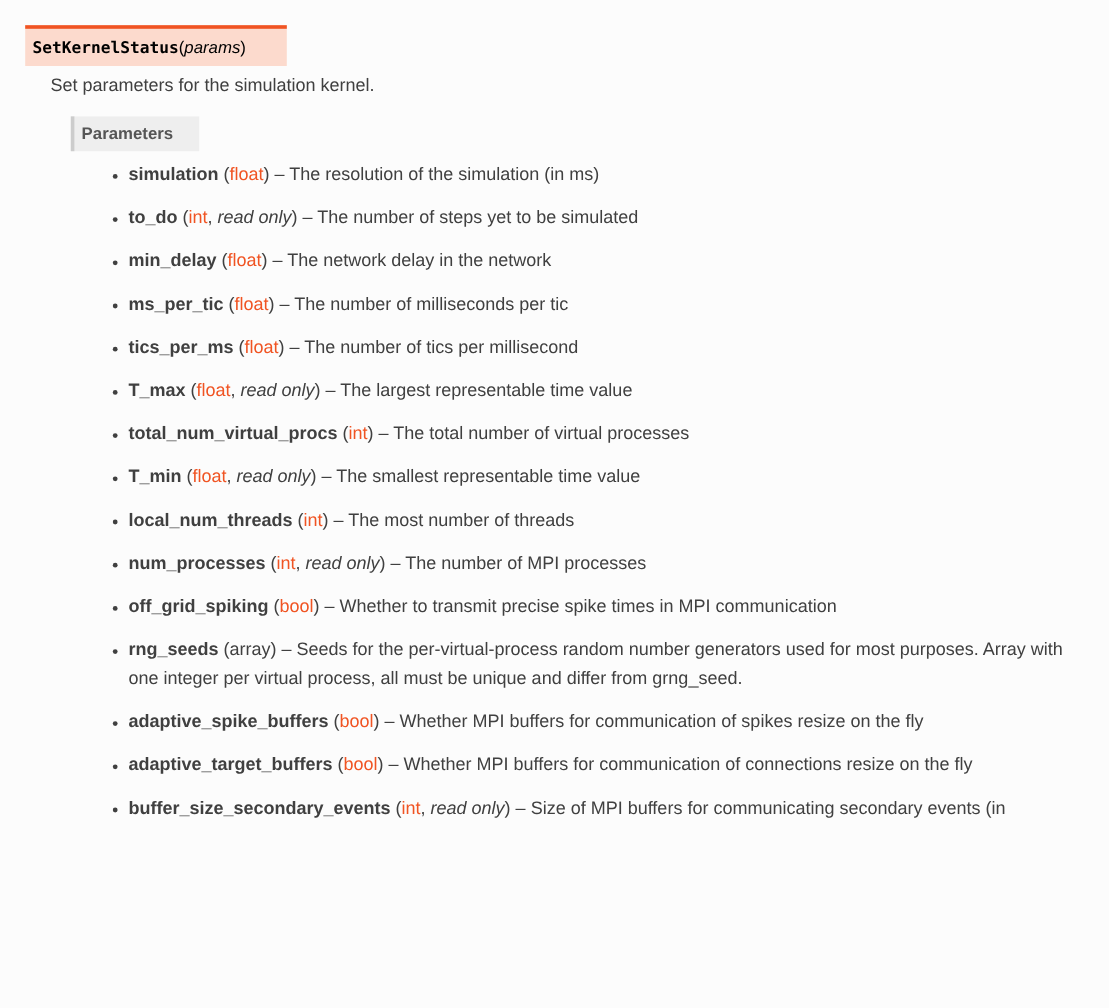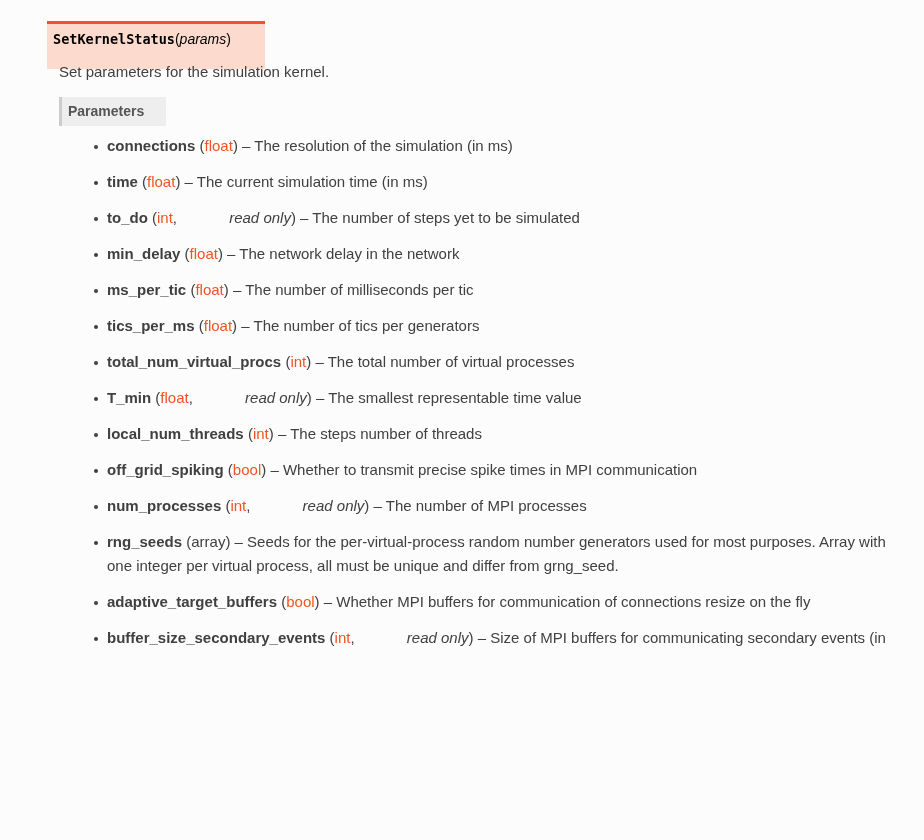--- a/index.html
+++ b/index.html
@@ -2,62 +2,63 @@
 <html><head>
 <meta charset="utf-8">
 <style>
   html, body { margin: 0; padding: 0; background: #fcfcfc; }
   body {
     width: 924px; height: 840px; overflow: hidden; position: relative;
     font-family: "Liberation Sans", "DejaVu Sans", sans-serif;
     color: #404040; font-size: 15px;
   }
   .sig {
-    position: absolute; left: 47px; top: 21px; width: 218px; height: 48px;
+    position: absolute; left: 21px; top: 21px; width: 218px; height: 34px;
     background: #fcdacd; border-top: 3px solid #f05423; box-sizing: border-box;
     padding: 7px 0 0 6px; font-size: 14px; color: #000;
   }
   .sig .name { font-family: "DejaVu Sans Mono", "Liberation Mono", monospace; font-weight: bold; font-size: 13.5px; }
   .sig .arg { font-style: italic; font-family: "Liberation Sans", sans-serif; }
-  .desc { position: absolute; left: 59px; top: 63px; font-size: 15px; }
+  .desc { position: absolute; left: 42px; top: 63px; font-size: 15px; }
   .ptitle {
     position: absolute; left: 59px; top: 97px; height: 29px; width: 107px;
     background: #eeeeee; border-left: 3px solid #cccccc; box-sizing: border-box;
     padding: 6px 0 0 6px; font-weight: bold; font-size: 14px; color: #555;
   }
   ul.params { position: absolute; left: 107px; top: 134px; margin: 0; padding: 0; width: 790px; list-style: none; }
   ul.params li { position: relative; line-height: 24px; margin-bottom: 12px; font-size: 15px; }
   ul.params li::before {
     content: ""; position: absolute; left: -13px; top: 11px; width: 4px; height: 4px;
     border-radius: 50%; background: #404040;
   }
   .pname { font-weight: bold; }
   .ptype { color: #f05423; }
   .ptype.plain { color: #404040; text-align: center; }
-  .ro { font-style: italic; margin-left: 48px; }
+  .ro { font-style: italic; }
 </style>
 </head>
 <body>
 
 <div class="sig">
   <span class="name">SetKernelStatus</span><span>(</span><span class="arg">params</span><span>)</span>
 </div>
 
 <div class="desc">Set parameters for the simulation kernel.</div>
 
 <div class="ptitle">Parameters</div>
 
 <ul class="params" id="params">
-    <li><span class="pname">connections</span> (<span class="ptype">float</span>) – <span>The resolution of the simulation (in ms)</span></li>
-    <li><span class="pname">time</span> (<span class="ptype">float</span>) – <span>The current simulation time (in ms)</span></li>
+    <li><span class="pname">simulation</span> (<span class="ptype">float</span>) – <span>The resolution of the simulation (in ms)</span></li>
     <li><span class="pname">to_do</span> (<span class="ptype">int</span>, <span class="ro">read only</span>) – <span>The number of steps yet to be simulated</span></li>
     <li><span class="pname">min_delay</span> (<span class="ptype">float</span>) – <span>The network delay in the network</span></li>
     <li><span class="pname">ms_per_tic</span> (<span class="ptype">float</span>) – <span>The number of milliseconds per tic</span></li>
-    <li><span class="pname">tics_per_ms</span> (<span class="ptype">float</span>) – <span>The number of tics per generators</span></li>
+    <li><span class="pname">tics_per_ms</span> (<span class="ptype">float</span>) – <span>The number of tics per millisecond</span></li>
+    <li><span class="pname">T_max</span> (<span class="ptype">float</span>, <span class="ro">read only</span>) – <span>The largest representable time value</span></li>
     <li><span class="pname">total_num_virtual_procs</span> (<span class="ptype">int</span>) – <span>The total number of virtual processes</span></li>
     <li><span class="pname">T_min</span> (<span class="ptype">float</span>, <span class="ro">read only</span>) – <span>The smallest representable time value</span></li>
-    <li><span class="pname">local_num_threads</span> (<span class="ptype">int</span>) – <span>The steps number of threads</span></li>
+    <li><span class="pname">local_num_threads</span> (<span class="ptype">int</span>) – <span>The most number of threads</span></li>
+    <li><span class="pname">num_processes</span> (<span class="ptype">int</span>, <span class="ro">read only</span>) – <span>The number of MPI processes</span></li>
     <li><span class="pname">off_grid_spiking</span> (<span class="ptype">bool</span>) – <span>Whether to transmit precise spike times in MPI communication</span></li>
-    <li><span class="pname">num_processes</span> (<span class="ptype">int</span>, <span class="ro">read only</span>) – <span>The number of MPI processes</span></li>
     <li><span class="pname">rng_seeds</span> (<span class="ptype plain">array</span>) – <span>Seeds for the per-virtual-process random number generators used for most purposes. Array with one integer per virtual process, all must be unique and differ from grng_seed.</span></li>
+    <li><span class="pname">adaptive_spike_buffers</span> (<span class="ptype">bool</span>) – <span>Whether MPI buffers for communication of spikes resize on the fly</span></li>
     <li><span class="pname">adaptive_target_buffers</span> (<span class="ptype">bool</span>) – <span>Whether MPI buffers for communication of connections resize on the fly</span></li>
     <li><span class="pname">buffer_size_secondary_events</span> (<span class="ptype">int</span>, <span class="ro">read only</span>) – <span>Size of MPI buffers for communicating secondary events (in</span></li>
   </ul>
 
 </body></html>

